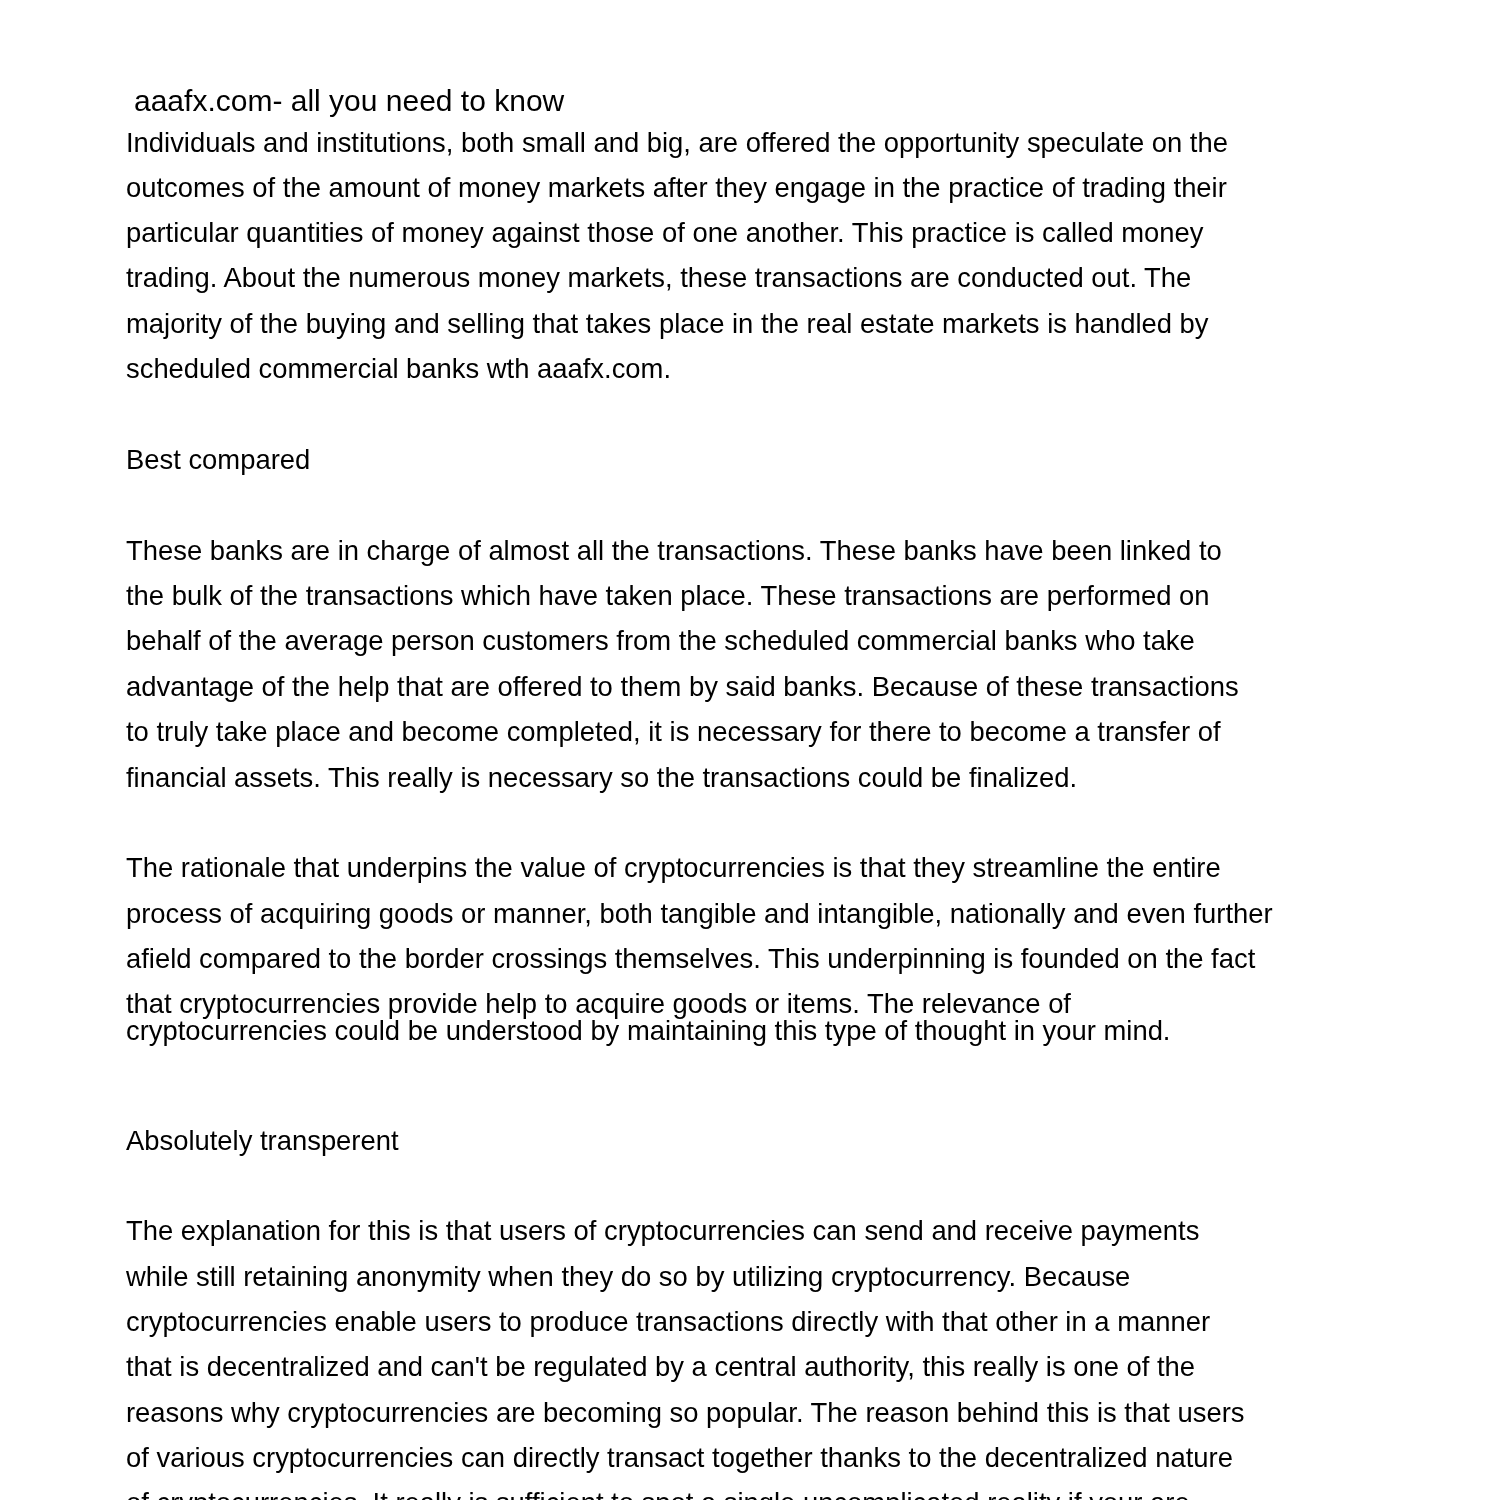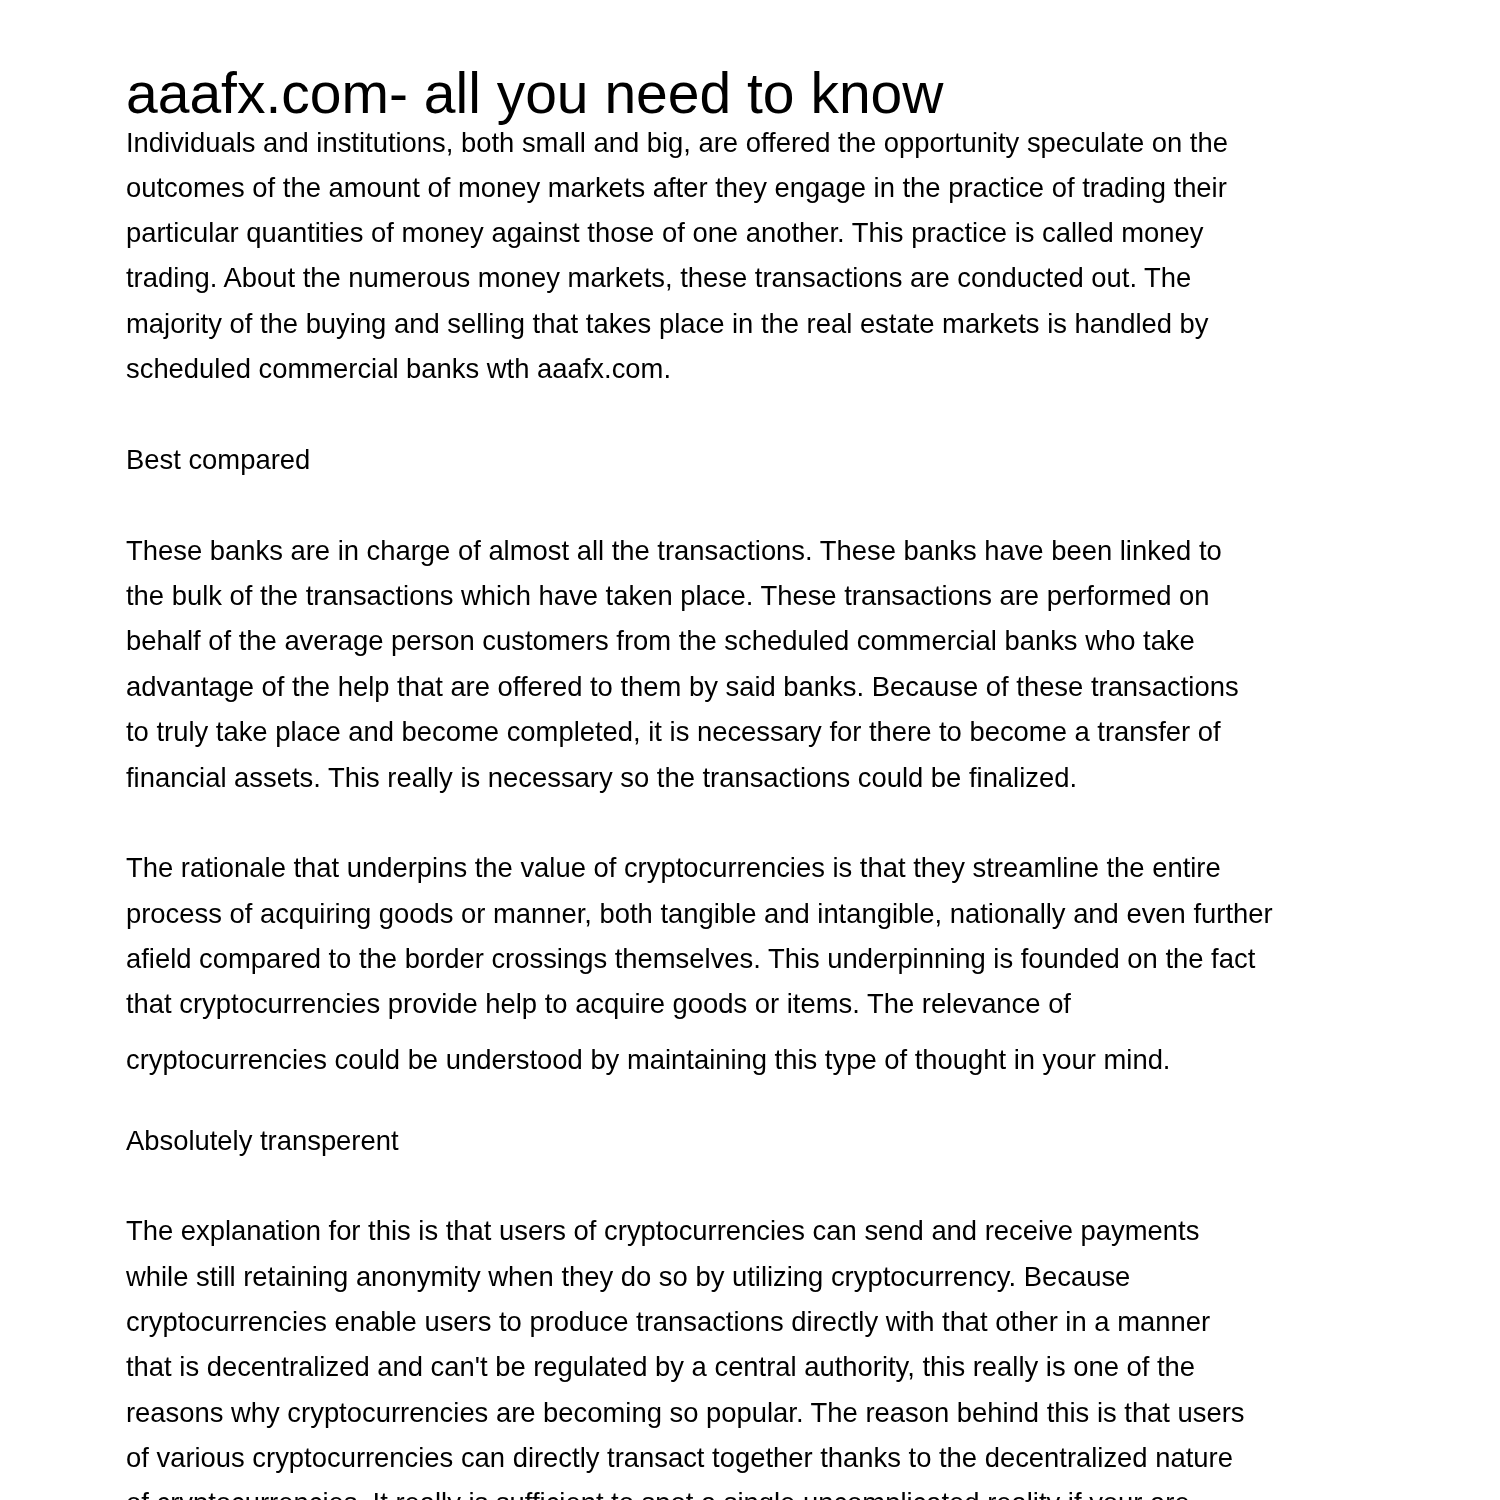--- a/index.html
+++ b/index.html
@@ -18,24 +18,24 @@
     .page {
       position: absolute;
       left: 126px;
       top: 0;
       width: 1300px;
     }
     .title {
       position: absolute;
       left: 0;
       top: 67px;
-      font-size: 57px;
+      font-size: 30px;
       line-height: 52px;
       white-space: nowrap;
-      margin: 0;
+      margin: 8px;
       font-weight: normal;
     }
     .line {
       position: absolute;
       left: 0;
       font-size: 27.4px;
       line-height: 34px;
       white-space: nowrap;
       margin: 0;
       text-align: right;
@@ -66,21 +66,21 @@
     <p class="line" style="top:670px">advantage of the help that are offered to them by said banks. Because of these transactions</p>
     <p class="line" style="top:715px">to truly take place and become completed, it is necessary for there to become a transfer of</p>
     <p class="line" style="top:761px">financial assets. This really is necessary so the transactions could be finalized.</p>
   </div>
 
   <div>
     <p class="line" style="top:851px">The rationale that underpins the value of cryptocurrencies is that they streamline the entire</p>
     <p class="line" style="top:897px">process of acquiring goods or manner, both tangible and intangible, nationally and even further</p>
     <p class="line" style="top:942px">afield compared to the border crossings themselves. This underpinning is founded on the fact</p>
     <p class="line" style="top:987px">that cryptocurrencies provide help to acquire goods or items. The relevance of</p>
-    <p class="line" style="top:1043px">cryptocurrencies could be understood by maintaining this type of thought in your mind.</p>
+    <p class="line" style="top:1014px">cryptocurrencies could be understood by maintaining this type of thought in your mind.</p>
   </div>
 
   <p class="line" style="top:1124px">Absolutely transperent</p>
 
   <div>
     <p class="line" style="top:1214px">The explanation for this is that users of cryptocurrencies can send and receive payments</p>
     <p class="line" style="top:1260px">while still retaining anonymity when they do so by utilizing cryptocurrency. Because</p>
     <p class="line" style="top:1305px">cryptocurrencies enable users to produce transactions directly with that other in a manner</p>
     <p class="line" style="top:1350px">that is decentralized and can't be regulated by a central authority, this really is one of the</p>
     <p class="line" style="top:1396px">reasons why cryptocurrencies are becoming so popular. The reason behind this is that users</p>

